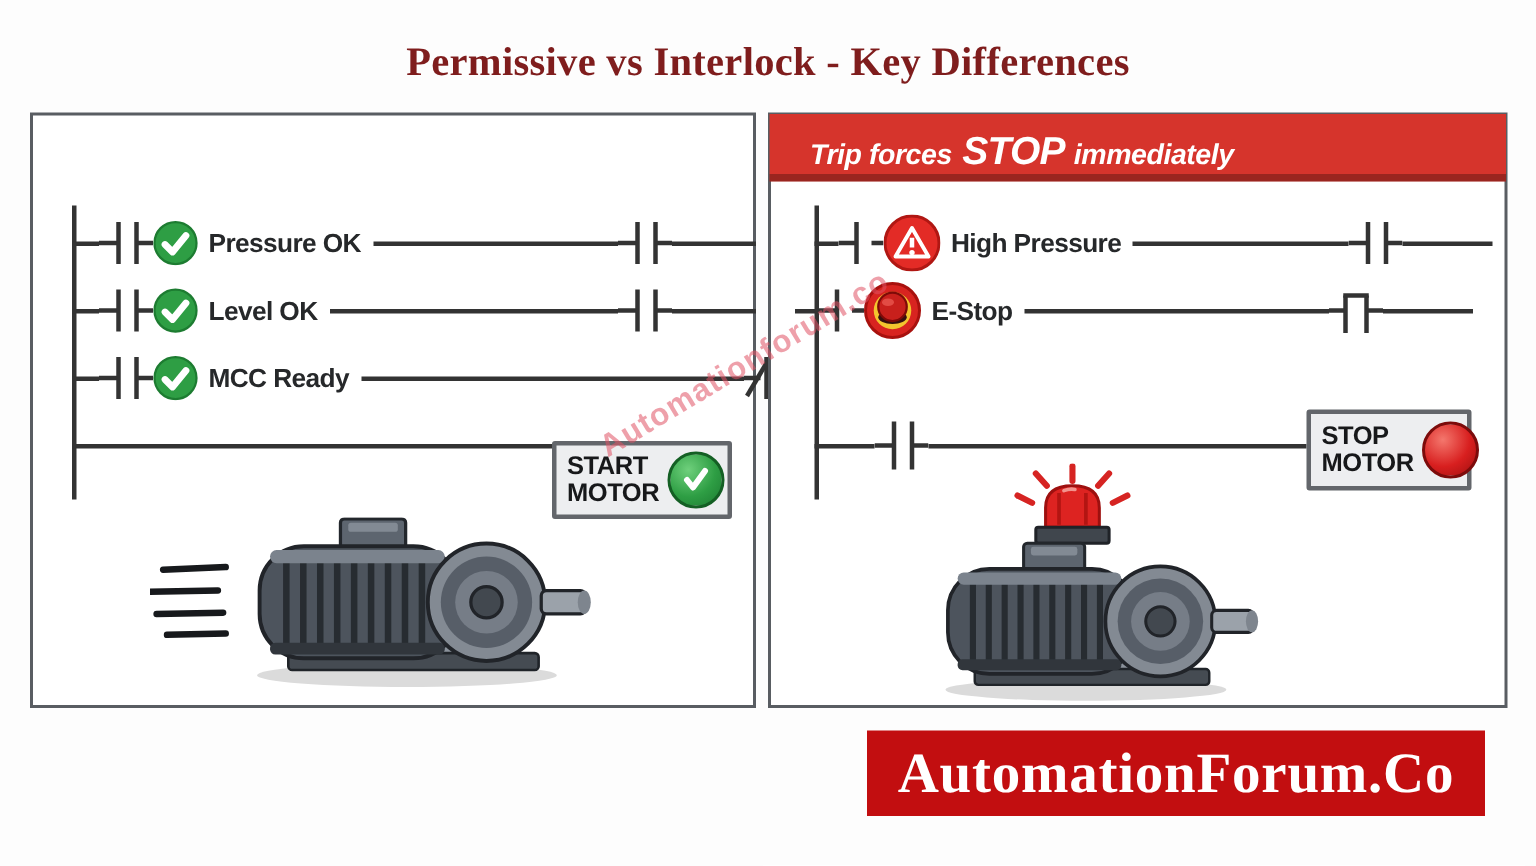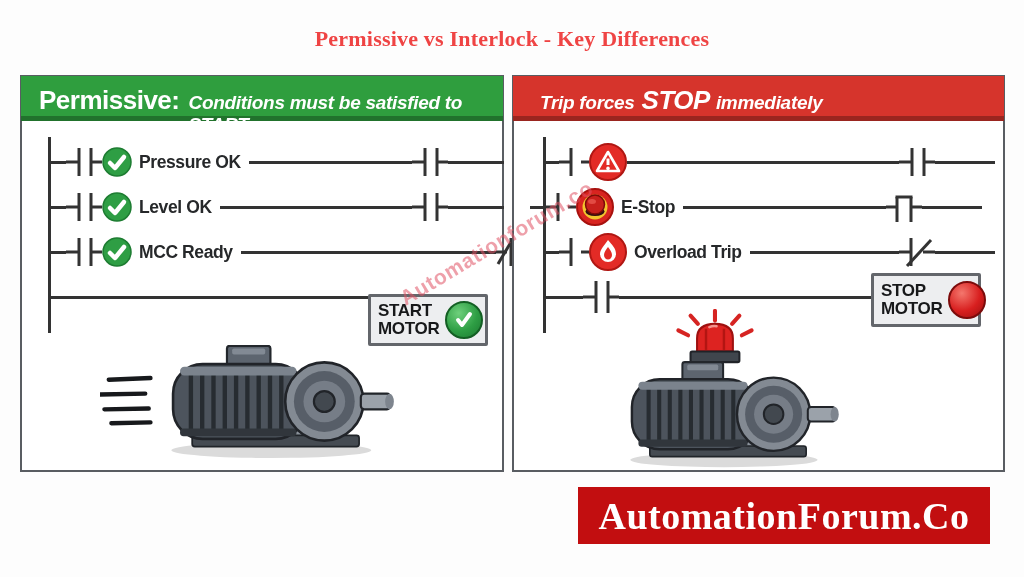--- a/index.html
+++ b/index.html
@@ -4,21 +4,21 @@
 <style>
   html,body{margin:0;padding:0;background:#ffffff;}
   .stage{
     position:relative; width:1024px; height:577px; overflow:hidden;
     background:#fdfdfd; font-family:"Liberation Sans", sans-serif;
   }
   
   .page-title{
     position:absolute; left:0; top:26px; width:100%;
     text-align:center; font-family:"Liberation Serif", serif;
-    font-weight:bold; font-size:22px; color:#ef4444; letter-spacing:0.2px;
+    font-weight:bold; font-size:27px; color:#7f1d1d; letter-spacing:0.2px;
   }
   
   .panel{
     position:absolute; top:75px; height:397px; background:#ffffff;
     border:2.5px solid #595d62; box-sizing:border-box;
   }
   .panel.left{ left:20px; width:484px; }
   .panel.right{ left:512px; width:493px; }
   .panel-header{
     position:absolute; left:-1px; top:-1px; right:-1px; height:45px;
@@ -112,24 +112,20 @@
       <ellipse cx="271" cy="65" rx="5" ry="9" fill="#7e858e"></ellipse>
     </g>
   </defs>
 </svg>
 
 <div class="stage">
 
   <div class="page-title">Permissive vs Interlock - Key Differences</div>
 
   <div class="panel left">
-    <div class="panel-header green">
-      <span class="hdr-term">Permissive:</span>
-      <span class="hdr-sub">Conditions must be satisfied to START</span>
-    </div>
 
     <div class="rail" style="left:26px; top:60px; height:196px;"></div>
 
     <div class="rung" style="left:26px; top:67px; width:456px; height:36px;">
       <div class="seg" style="width:18px"></div>
       <svg class="contact" width="36" height="36">
         <line x1="0" y1="18" x2="13" y2="18" stroke="#333" stroke-width="3"></line>
         <line x1="13" y1="4" x2="13" y2="32" stroke="#333" stroke-width="3"></line>
         <line x1="25" y1="4" x2="25" y2="32" stroke="#333" stroke-width="3"></line>
         <line x1="25" y1="18" x2="36" y2="18" stroke="#333" stroke-width="3"></line>
@@ -232,20 +228,21 @@
         <line x1="0" y1="18" x2="12" y2="18" stroke="#333" stroke-width="3"></line>
         <line x1="12" y1="4" x2="12" y2="32" stroke="#333" stroke-width="3"></line>
         <line x1="22" y1="18" x2="30" y2="18" stroke="#333" stroke-width="3"></line>
       </svg>
       <svg class="icon" width="38" height="38" viewBox="0 0 38 38">
         <circle cx="19" cy="19" r="18" fill="#e32b26" stroke="#b01713" stroke-width="2"></circle>
         <path d="M19,9 L30,28 L8,28 Z" fill="none" stroke="#fff" stroke-width="2.6" stroke-linejoin="round"></path>
         <line x1="19" y1="15.5" x2="19" y2="22" stroke="#fff" stroke-width="3"></line>
         <circle cx="19" cy="25.4" r="1.8" fill="#fff"></circle>
       </svg>
+      <span class="rlabel">High Pressure</span>
       <div class="grow"></div>
       <svg class="contact" width="36" height="36">
         <line x1="0" y1="18" x2="13" y2="18" stroke="#333" stroke-width="3"></line>
         <line x1="13" y1="4" x2="13" y2="32" stroke="#333" stroke-width="3"></line>
         <line x1="25" y1="4" x2="25" y2="32" stroke="#333" stroke-width="3"></line>
         <line x1="25" y1="18" x2="36" y2="18" stroke="#333" stroke-width="3"></line>
       </svg>
       <div class="seg" style="width:60px"></div>
     </div>
 
@@ -268,42 +265,20 @@
       <svg class="contact" width="36" height="36">
         <line x1="0" y1="18" x2="11" y2="18" stroke="#333" stroke-width="3"></line>
         <line x1="11" y1="8" x2="11" y2="33" stroke="#333" stroke-width="3"></line>
         <line x1="25" y1="8" x2="25" y2="33" stroke="#333" stroke-width="3"></line>
         <line x1="9.5" y1="8" x2="26.5" y2="8" stroke="#333" stroke-width="3"></line>
         <line x1="25" y1="18" x2="36" y2="18" stroke="#333" stroke-width="3"></line>
       </svg>
       <div class="seg" style="width:60px"></div>
     </div>
 
-    <div class="rung" style="left:29px; top:155px; width:452px; height:40px;">
-      <div class="seg" style="width:16px"></div>
-      <svg class="contact" width="30" height="36">
-        <line x1="0" y1="18" x2="12" y2="18" stroke="#333" stroke-width="3"></line>
-        <line x1="12" y1="4" x2="12" y2="32" stroke="#333" stroke-width="3"></line>
-        <line x1="22" y1="18" x2="30" y2="18" stroke="#333" stroke-width="3"></line>
-      </svg>
-      <svg class="icon" width="38" height="38" viewBox="0 0 38 38">
-        <circle cx="19" cy="19" r="18" fill="#e32b26" stroke="#b01713" stroke-width="2"></circle>
-        <path d="M19,7 C23,12 27,15 27,21 a8,8 0 1 1 -16,0 C11,16 16,12 19,7 Z" fill="#ffffff"></path>
-        <path d="M19,14 C21,17 23,19 23,22 a4,4.5 0 1 1 -8,0 C15,19 17,17 19,14 Z" fill="#e32b26"></path>
-      </svg>
-      <span class="rlabel">Overload Trip</span>
-      <div class="grow"></div>
-      <svg class="contact" width="36" height="36">
-        <line x1="0" y1="18" x2="12" y2="18" stroke="#333" stroke-width="3"></line>
-        <line x1="12" y1="4" x2="12" y2="32" stroke="#333" stroke-width="3"></line>
-        <line x1="8" y1="32" x2="32" y2="6" stroke="#333" stroke-width="3"></line>
-        <line x1="24" y1="18" x2="36" y2="18" stroke="#333" stroke-width="3"></line>
-      </svg>
-      <div class="seg" style="width:60px"></div>
-    </div>
 
     <div class="abs-line" style="left:29px; top:219px; width:40px;"></div>
     <svg class="contact" style="position:absolute; left:69px; top:202px;" width="36" height="36">
       <line x1="0" y1="18" x2="13" y2="18" stroke="#333" stroke-width="3"></line>
       <line x1="13" y1="2" x2="13" y2="34" stroke="#333" stroke-width="3"></line>
       <line x1="25" y1="2" x2="25" y2="34" stroke="#333" stroke-width="3"></line>
       <line x1="25" y1="18" x2="36" y2="18" stroke="#333" stroke-width="3"></line>
     </svg>
     <div class="abs-line" style="left:105px; top:219px; width:252px;"></div>
     <div class="output-box" style="left:357px; top:196px; width:110px; height:54px;">

